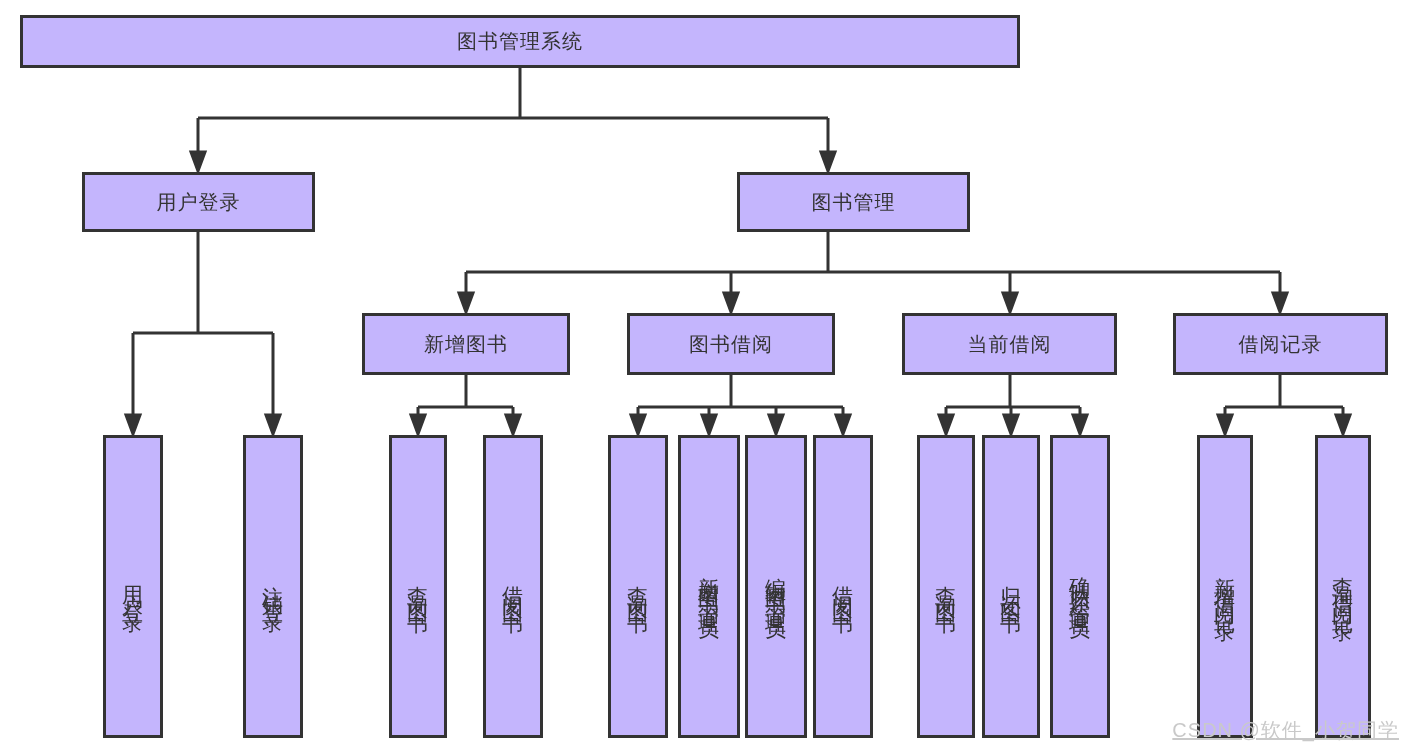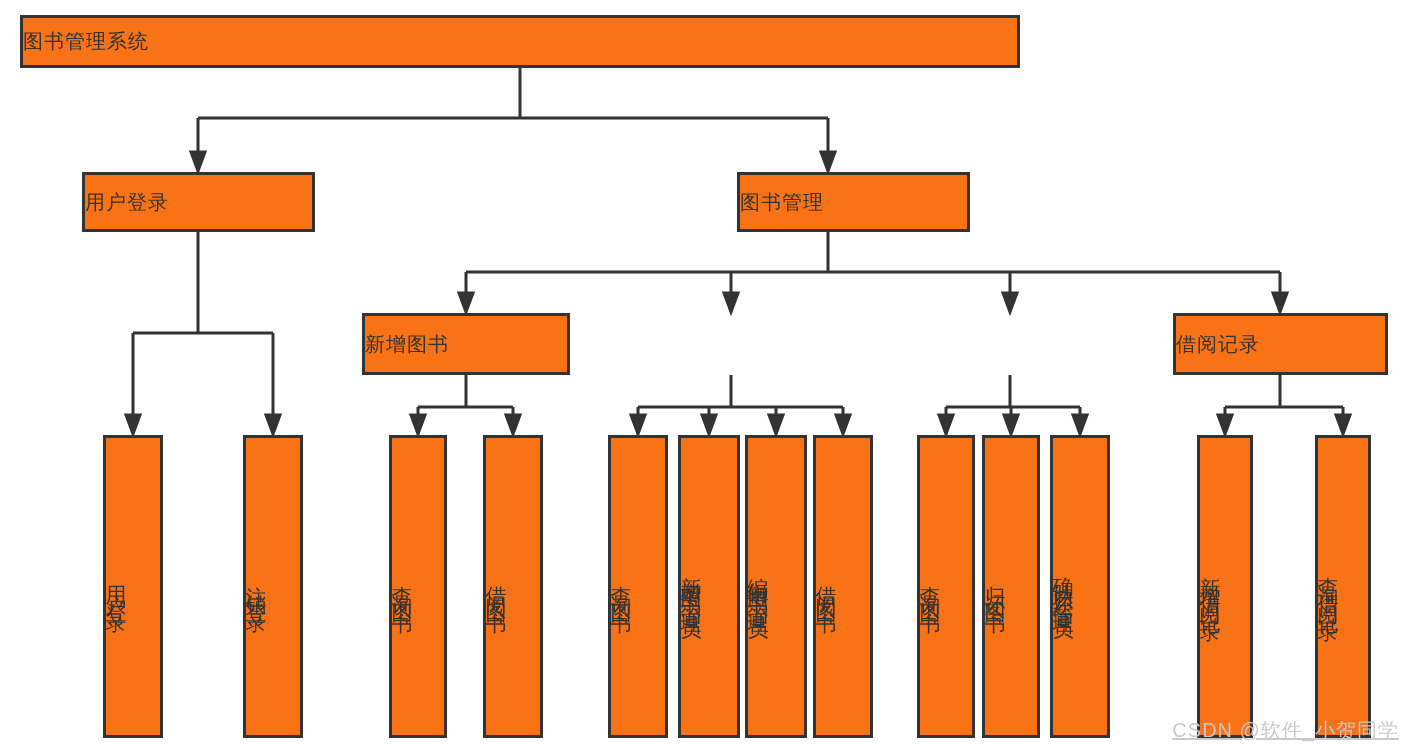--- a/index.html
+++ b/index.html
@@ -14,24 +14,25 @@
   #connectors {
     position: absolute;
     left: 0; top: 0;
     width: 1405px; height: 747px;
     z-index: 1;
   }
   .box {
     position: absolute;
     box-sizing: border-box;
     border: 3px solid #333333;
-    background: #f97316;
+    background: #c4b5fd;
     color: #333333;
     display: flex;
     align-items: center;
+    justify-content: center;
     z-index: 2;
     font-size: 20px;
     letter-spacing: 1px;
   }
   .hlabel { white-space: nowrap; }
   .vbox .vlabel {
     writing-mode: vertical-rl;
     text-orientation: mixed;
     letter-spacing: 9px;
     font-size: 21px;
@@ -112,20 +113,26 @@
   <div class="box" style="left:82px; top:172px; width:233px; height:60px;">
     <span class="hlabel">用户登录</span>
   </div>
   <div class="box" style="left:712px; top:172px; width:233px; height:60px;margin-left:25px;">
     <span class="hlabel">图书管理</span>
   </div>
 
   <div class="box" style="left:362px; top:313px; width:208px; height:62px;">
     <span class="hlabel">新增图书</span>
   </div>
+  <div class="box" style="left:627px; top:313px; width:208px; height:62px;">
+    <span class="hlabel">图书借阅</span>
+  </div>
+  <div class="box" style="left:902px; top:313px; width:215px; height:62px;">
+    <span class="hlabel">当前借阅</span>
+  </div>
   <div class="box" style="left:1173px; top:313px; width:215px; height:62px;">
     <span class="hlabel">借阅记录</span>
   </div>
 
   <div class="box vbox" style="left:103px; top:435px; width:60px; height:303px;">
     <span class="vlabel">用户登录</span>
   </div>
   <div class="box vbox" style="left:243px; top:435px; width:60px; height:303px;">
     <span class="vlabel">注销登录</span>
   </div>

